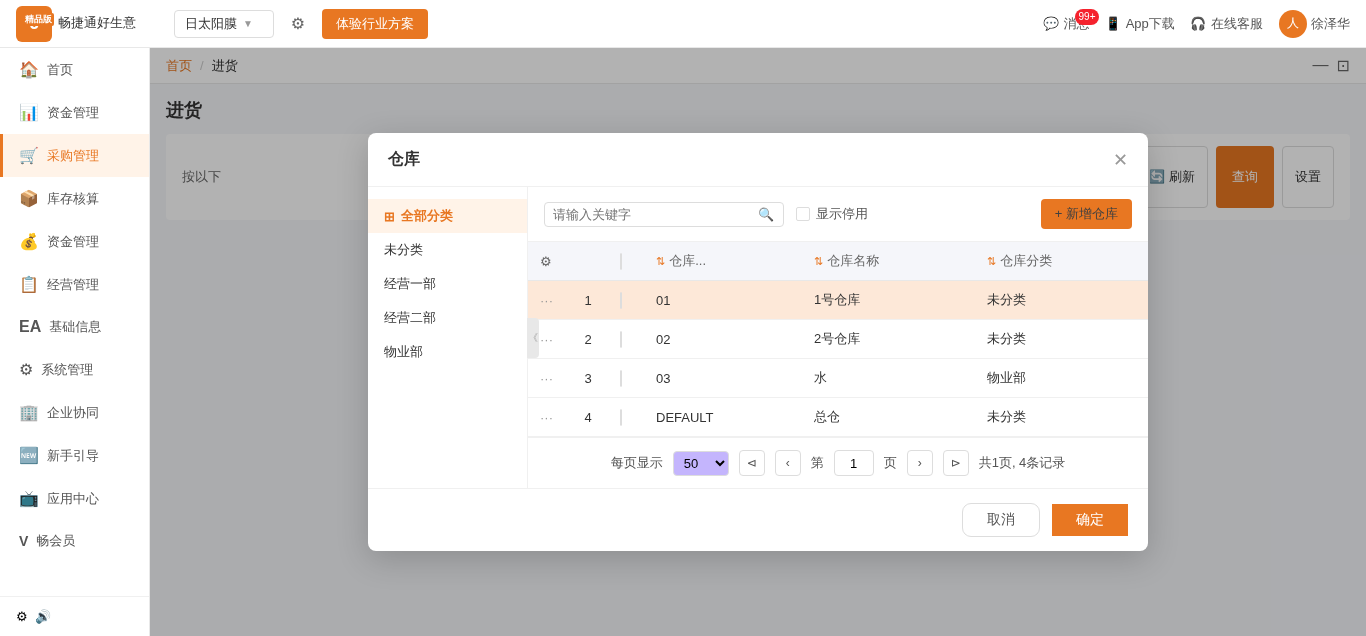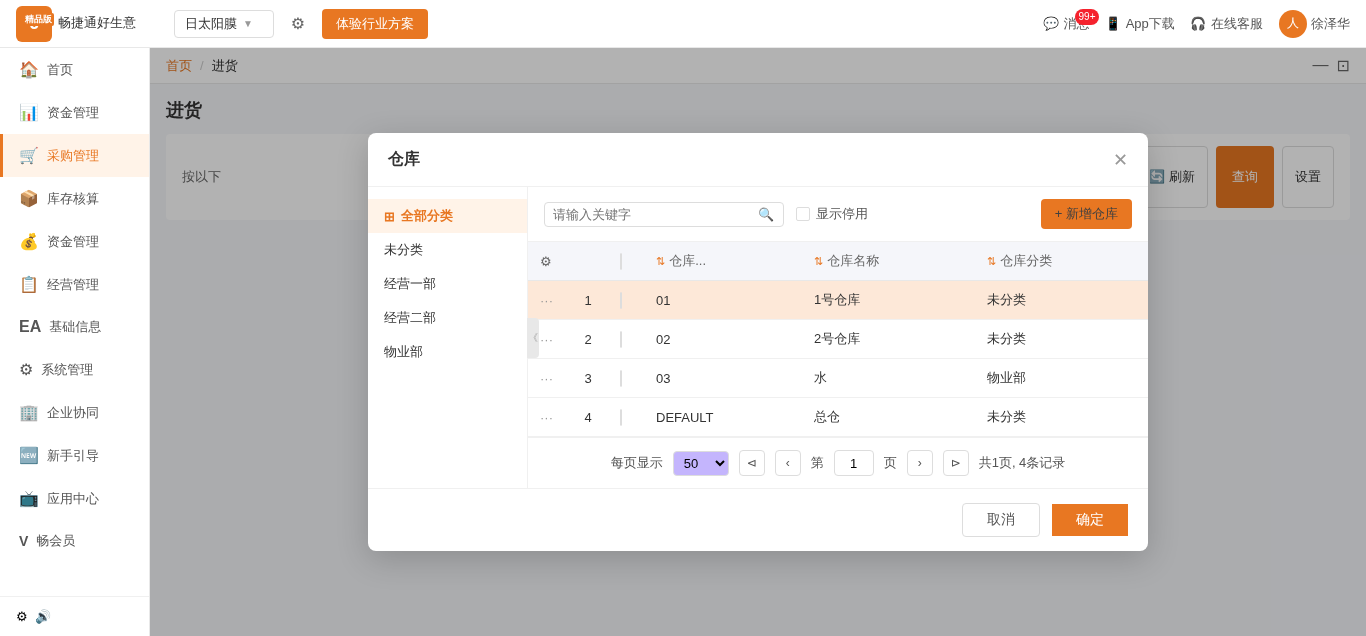--- a/index.html
+++ b/index.html
@@ -317,21 +317,21 @@
 
     
     .modal-footer {
       padding: 14px 20px;
       border-top: 1px solid #f0f0f0;
       display: flex; align-items: center; justify-content: flex-end;
       gap: 12px;
     }
     .cancel-btn {
       background: #fff; color: #555;
-      border: 1px solid #ddd; border-radius: 4px;
+      border: 1px solid #ddd; border-radius: 9px;
       padding: 7px 24px; cursor: pointer; font-size: 14px;
     }
     .confirm-btn {
       background: #e87722; color: #fff;
       border: none; border-radius: 0;
       padding: 7px 24px; cursor: pointer; font-size: 14px;
     }
   </style>
 </head>
 <body>

